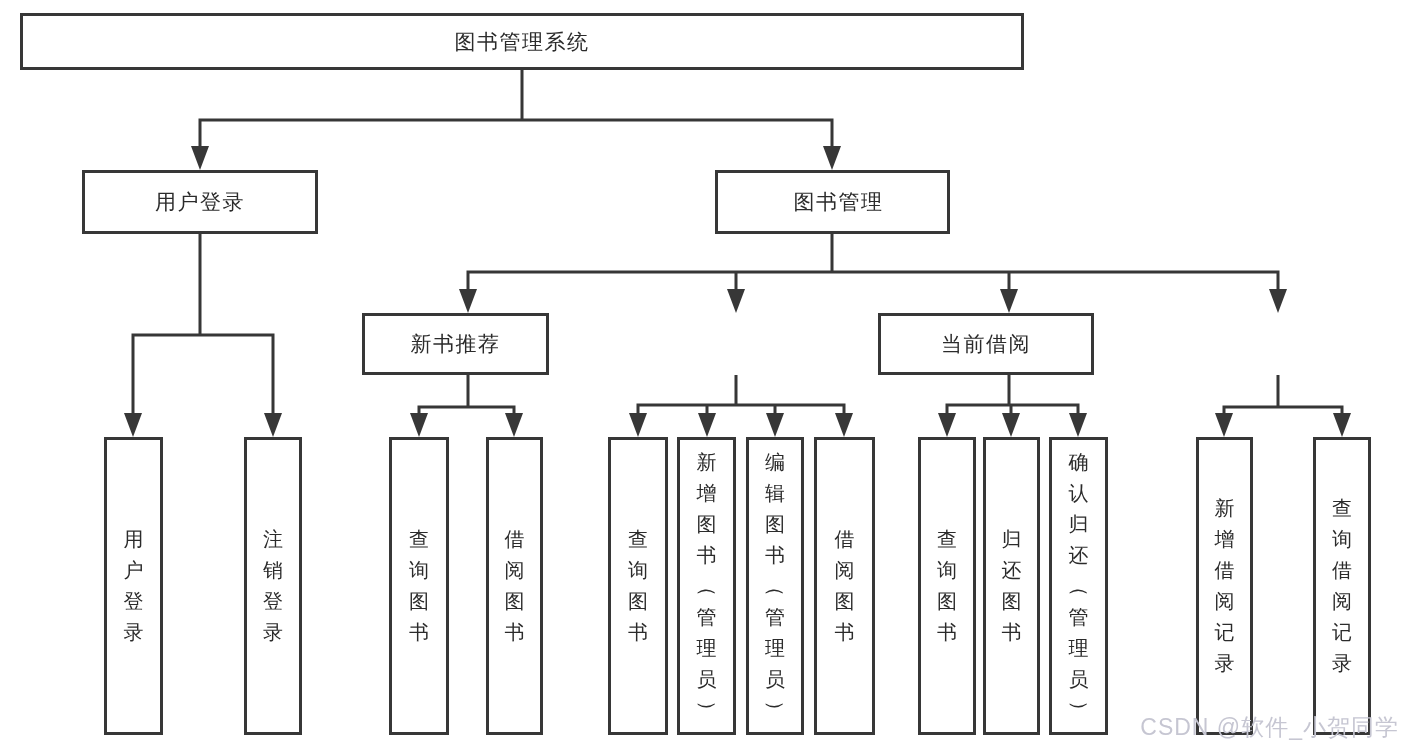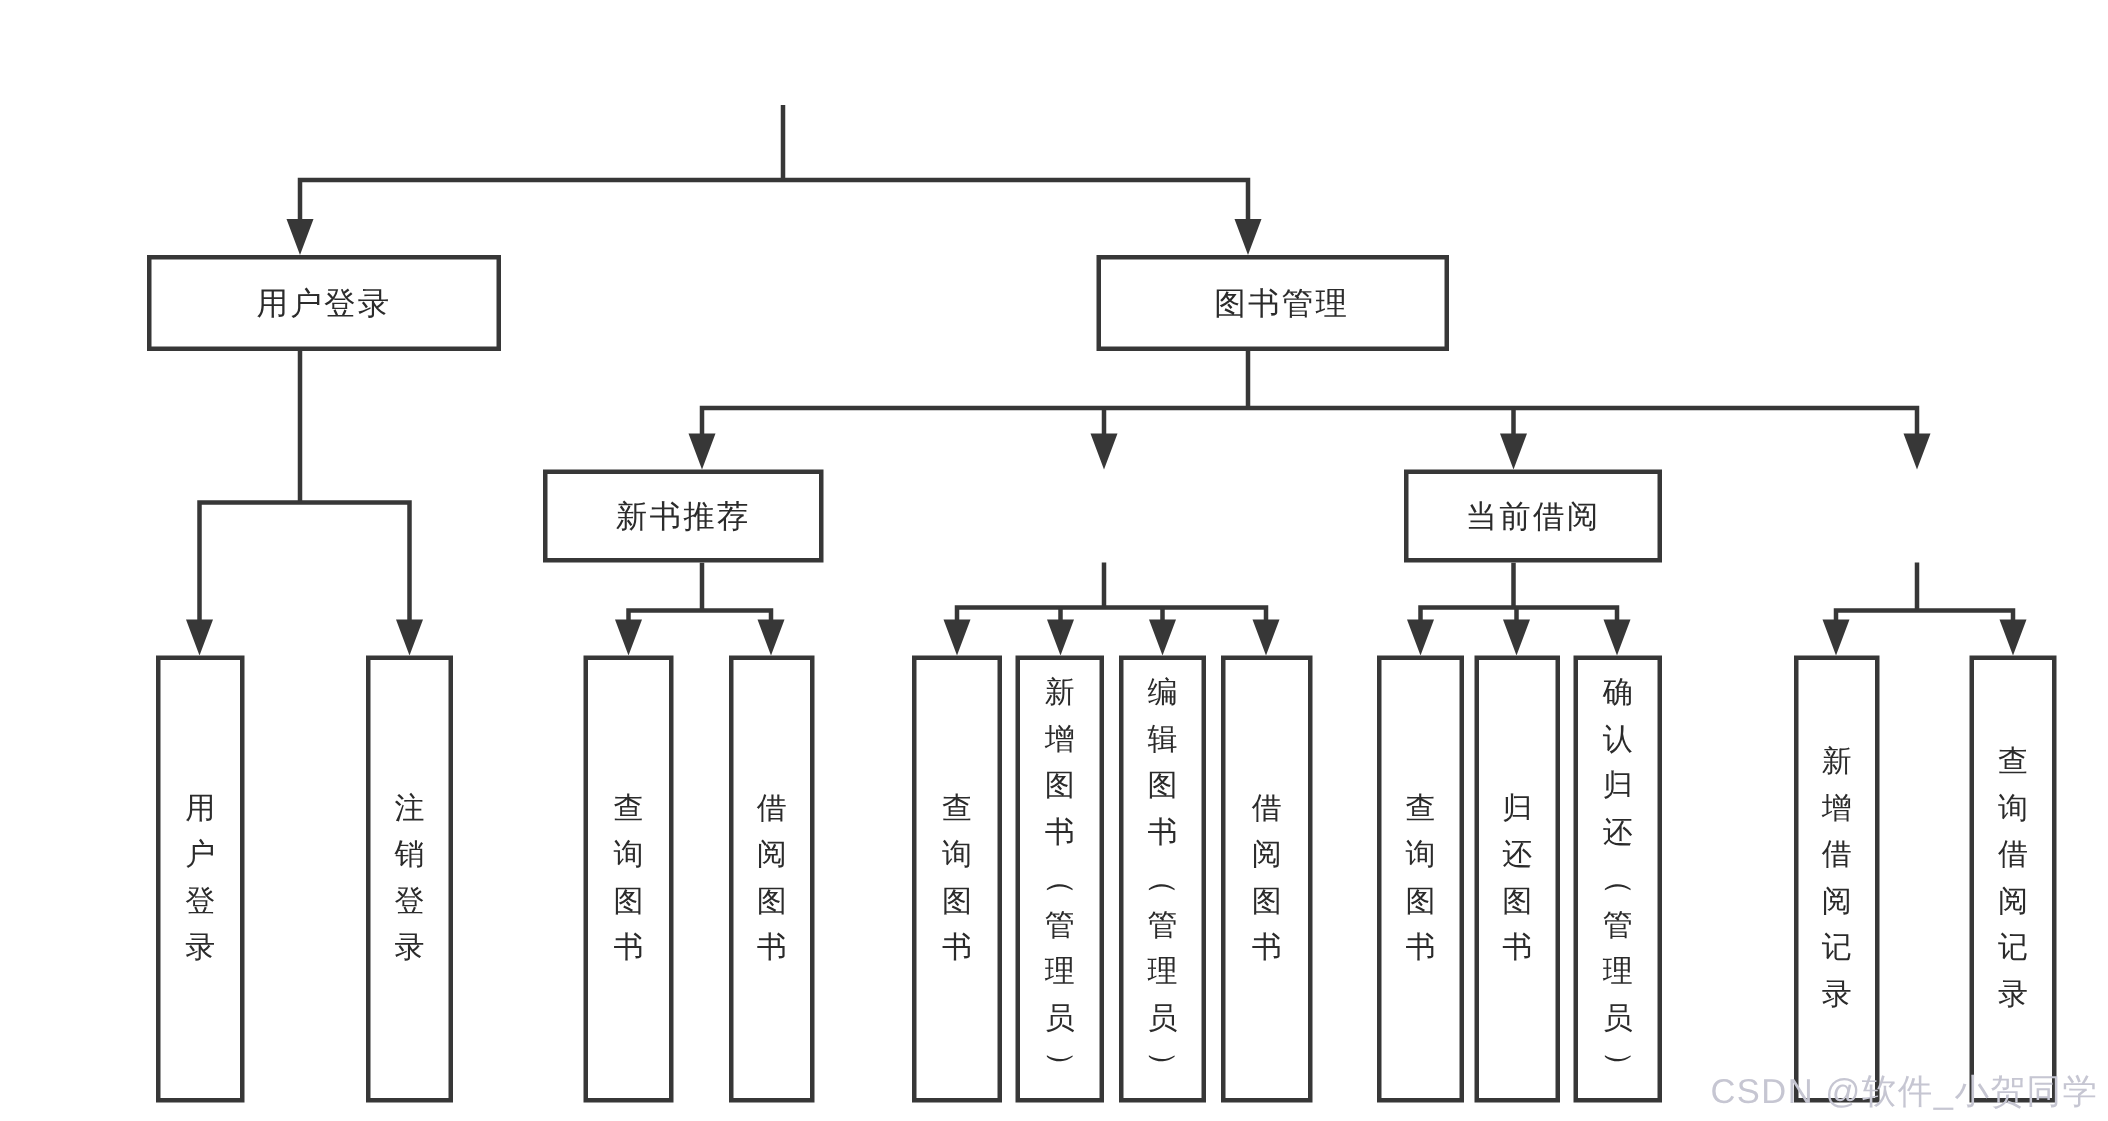--- a/index.html
+++ b/index.html
@@ -35,21 +35,21 @@
     align-items: center;
     justify-content: center;
   }
   .hlabel {
     font-size: 21px;
     letter-spacing: 1.5px;
     color: #2b2b2b;
     white-space: nowrap;
   }
   .root-box   { left: 20px;  top: 13px;  width: 1004px; height: 57px; }
-  .lvl2       { top: 170px;  height: 64px; margin-left: 16px; }
+  .lvl2       { top: 170px;  height: 64px; }
   .lvl3       { top: 313px;  height: 62px; }
   .leaf       { top: 437px;  height: 298px; }
   .vtext {
     display: flex;
     flex-direction: column;
     align-items: center;
     justify-content: center;
     width: 100%;
     height: 100%;
   }
@@ -105,32 +105,35 @@
     <path d="M1009,375 L1009,406.5 M945.5,405 L1079.5,405 M947,405 L947,416 M1011,405 L1011,416 M1078,405 L1078,416"></path>
     <polygon points="938,413 956,413 947,437"></polygon>
     <polygon points="1002,413 1020,413 1011,437"></polygon>
     <polygon points="1069,413 1087,413 1078,437"></polygon>
 
     <path d="M1278,375 L1278,408.5 M1222.5,407 L1343.5,407 M1224,407 L1224,416 M1342,407 L1342,416"></path>
     <polygon points="1215,413 1233,413 1224,437"></polygon>
     <polygon points="1333,413 1351,413 1342,437"></polygon>
   </svg>
 
+  <div class="box root-box">
+    <span class="hlabel">图书管理系统</span>
+  </div>
 
   <div class="box lvl2" style="left:82px;width:236px;">
     <span class="hlabel">用户登录</span>
   </div>
   <div class="box lvl2" style="left:715px;width:235px;padding-left:12px;">
     <span class="hlabel">图书管理</span>
   </div>
 
   <div class="box lvl3" style="left:362px;width:187px;text-align:right;">
     <span class="hlabel">新书推荐</span>
   </div>
-  <div class="box lvl3" style="left:936px;width:172px;">
+  <div class="box lvl3" style="left:878px;width:216px;">
     <span class="hlabel">当前借阅</span>
   </div>
 
   <div class="box leaf" style="left:104px;width:59px;">
     <div class="vtext">
         <span>用</span>
         <span>户</span>
         <span>登</span>
         <span>录</span>
       </div>

